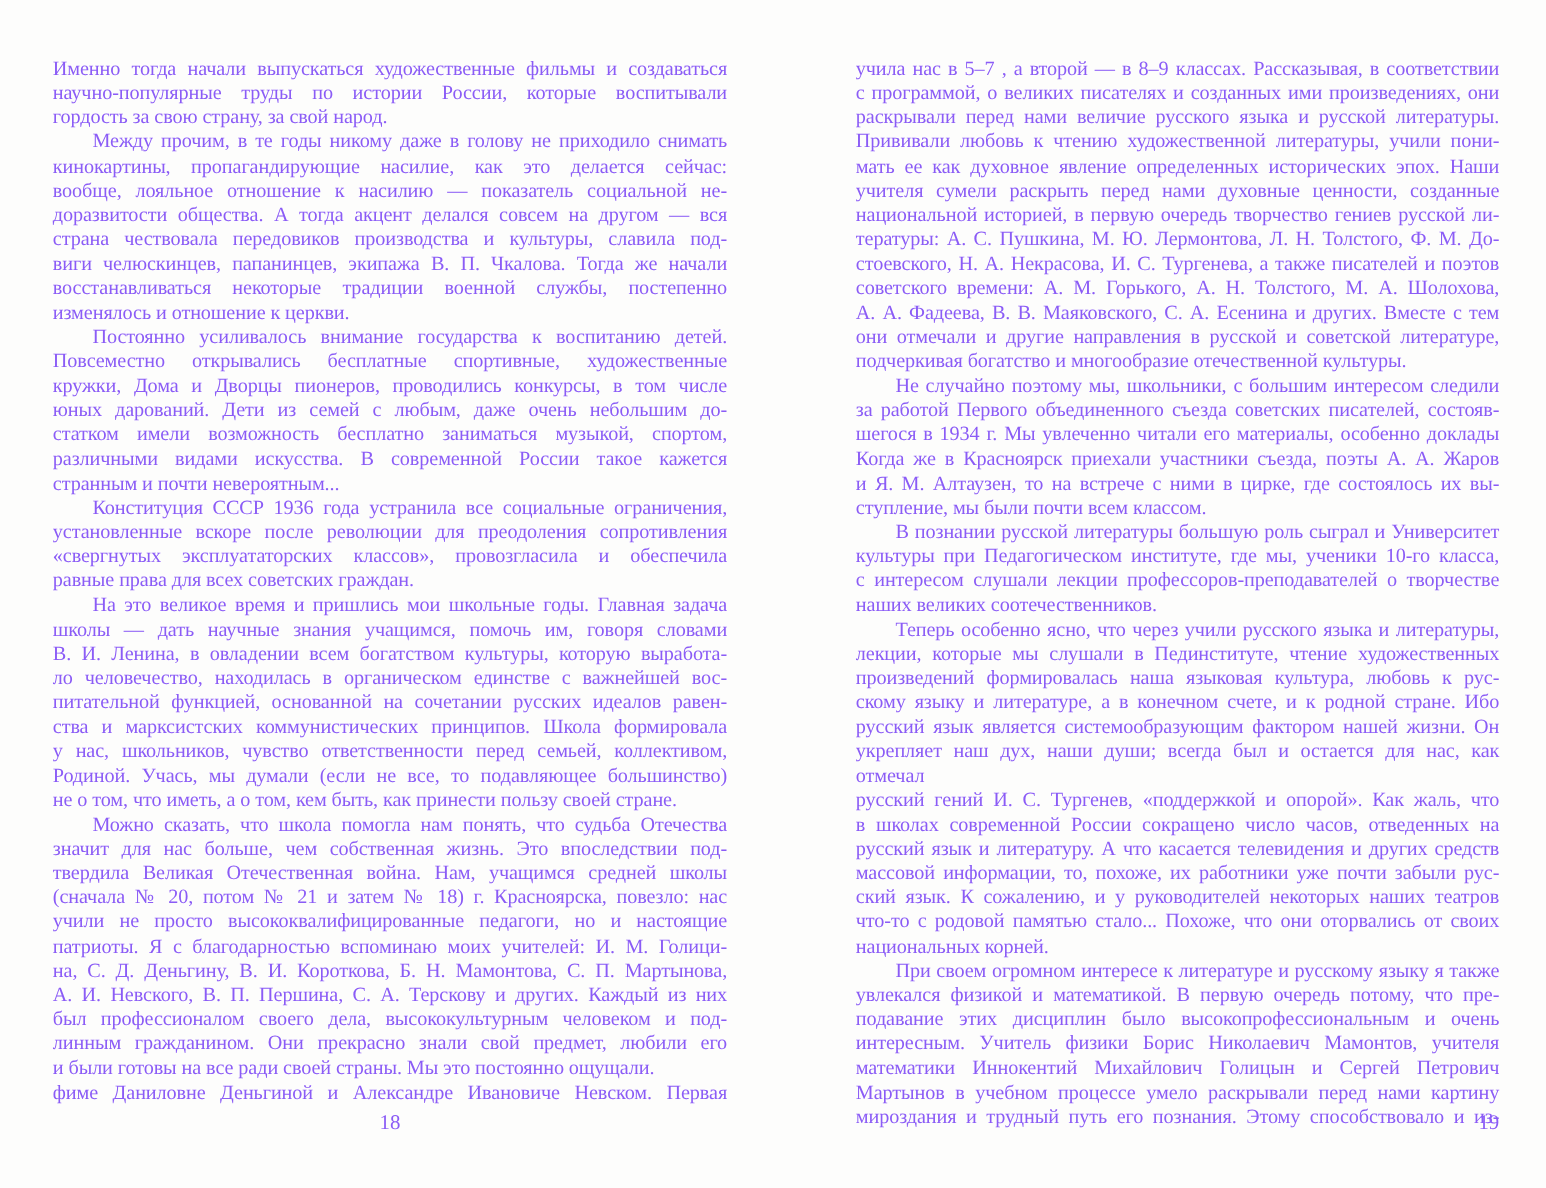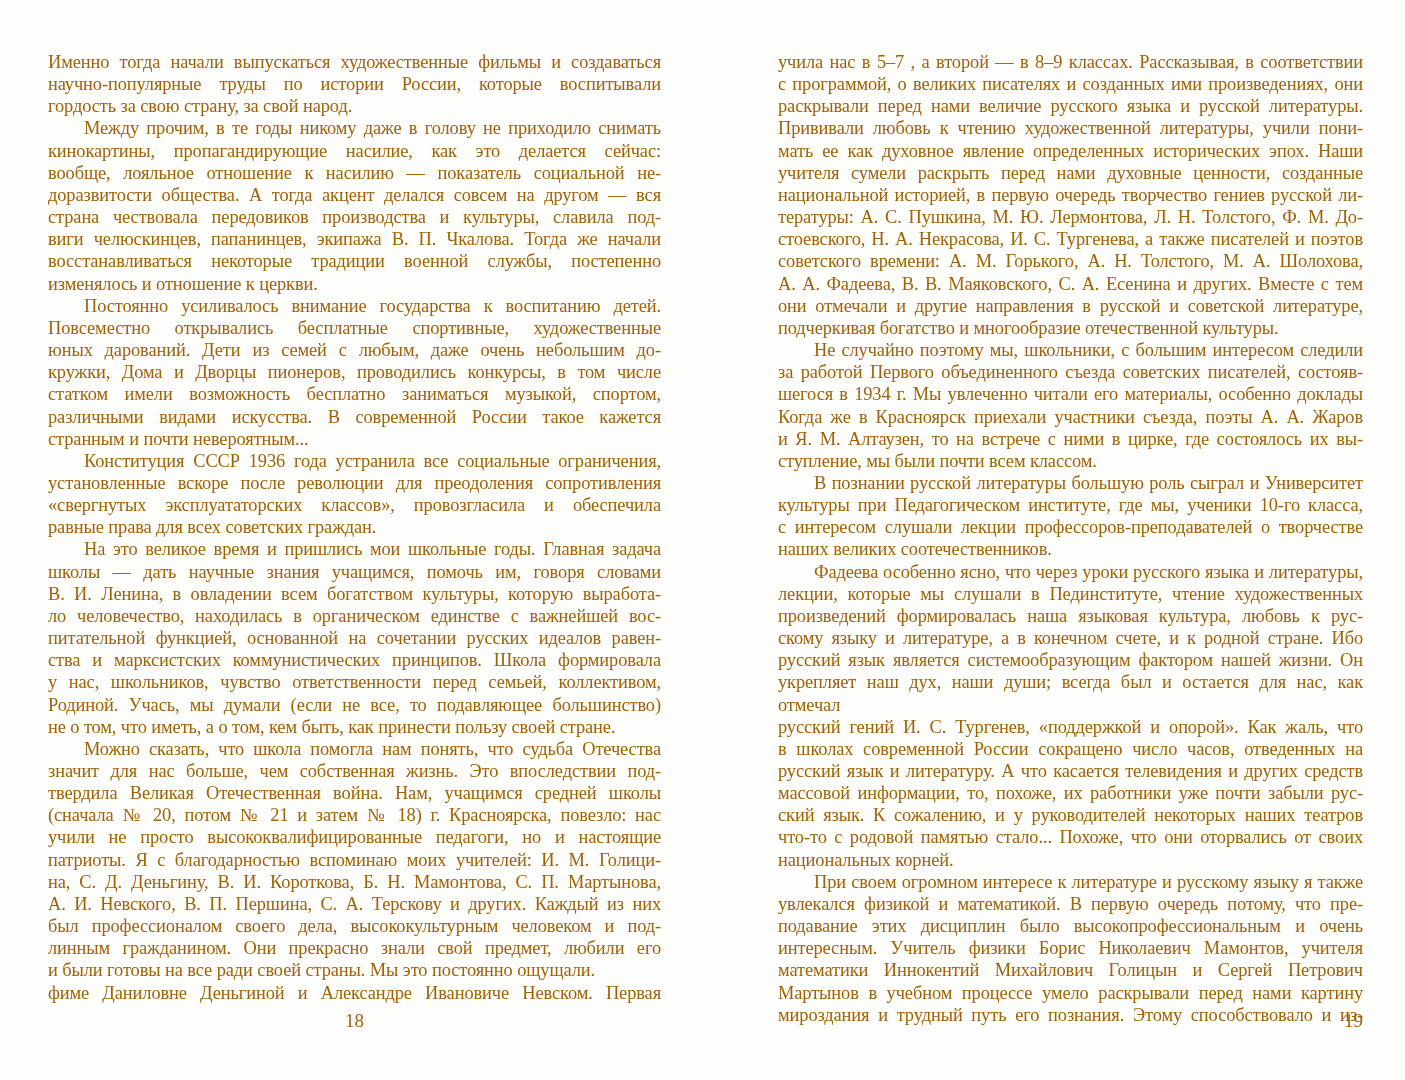--- a/index.html
+++ b/index.html
@@ -7,21 +7,21 @@
     padding: 0;
     background: #ffffff;
   }
   .spread {
     position: relative;
     width: 1405px;
     height: 1080px;
     background: #fdfdfc;
     overflow: hidden;
     font-family: "Liberation Serif", "DejaVu Serif", serif;
-    color: #a16207;
+    color: #8b5cf6;
   }
   .text-block {
     position: absolute;
     top: 51px;
   }
   .page-left .text-block {
     left: 48px;
     width: 613px;
   }
   .page-right .text-block {
@@ -76,22 +76,22 @@
           <div class="line just">вообще, лояльное отношение к насилию — показатель социальной не-</div>
           <div class="line just">доразвитости общества. А тогда акцент делался совсем на другом — вся</div>
           <div class="line just">страна чествовала передовиков производства и культуры, славила под-</div>
           <div class="line just">виги челюскинцев, папанинцев, экипажа В. П. Чкалова. Тогда же начали</div>
           <div class="line just">восстанавливаться некоторые традиции военной службы, постепенно</div>
           <div class="line">изменялось и отношение к церкви.</div>
         </div>
         <div class="para">
           <div class="line just first-indent">Постоянно усиливалось внимание государства к воспитанию детей.</div>
           <div class="line just">Повсеместно открывались бесплатные спортивные, художественные</div>
+          <div class="line just">кружки, Дома и Дворцы пионеров, проводились конкурсы, в том числе</div>
           <div class="line just">юных дарований. Дети из семей с любым, даже очень небольшим до-</div>
-          <div class="line just">кружки, Дома и Дворцы пионеров, проводились конкурсы, в том числе</div>
           <div class="line just">статком имели возможность бесплатно заниматься музыкой, спортом,</div>
           <div class="line just">различными видами искусства. В современной России такое кажется</div>
           <div class="line">странным и почти невероятным...</div>
         </div>
         <div class="para">
           <div class="line just first-indent">Конституция СССР 1936 года устранила все социальные ограничения,</div>
           <div class="line just">установленные вскоре после революции для преодоления сопротивления</div>
           <div class="line just">«свергнутых эксплуататорских классов», провозгласила и обеспечила</div>
           <div class="line">равные права для всех советских граждан.</div>
         </div>
@@ -151,21 +151,21 @@
           <div class="line just">и Я. М. Алтаузен, то на встрече с ними в цирке, где состоялось их вы-</div>
           <div class="line">ступление, мы были почти всем классом.</div>
         </div>
         <div class="para">
           <div class="line just first-indent">В познании русской литературы большую роль сыграл и Университет</div>
           <div class="line just">культуры при Педагогическом институте, где мы, ученики 10-го класса,</div>
           <div class="line just">с интересом слушали лекции профессоров-преподавателей о творчестве</div>
           <div class="line">наших великих соотечественников.</div>
         </div>
         <div class="para">
-          <div class="line just first-indent">Фадеева особенно ясно, что через уроки русского языка и литературы,</div>
+          <div class="line just first-indent">Теперь особенно ясно, что через учили русского языка и литературы,</div>
           <div class="line just">лекции, которые мы слушали в Пединституте, чтение художественных</div>
           <div class="line just">произведений формировалась наша языковая культура, любовь к рус-</div>
           <div class="line just">скому языку и литературе, а в конечном счете, и к родной стране. Ибо</div>
           <div class="line just">русский язык является системообразующим фактором нашей жизни. Он</div>
           <div class="line just">укрепляет наш дух, наши души; всегда был и остается для нас, как отмечал</div>
           <div class="line just">русский гений И. С. Тургенев, «поддержкой и опорой». Как жаль, что</div>
           <div class="line just">в школах современной России сокращено число часов, отведенных на</div>
           <div class="line just">русский язык и литературу. А что касается телевидения и других средств</div>
           <div class="line just">массовой информации, то, похоже, их работники уже почти забыли рус-</div>
           <div class="line just">ский язык. К сожалению, и у руководителей некоторых наших театров</div>

